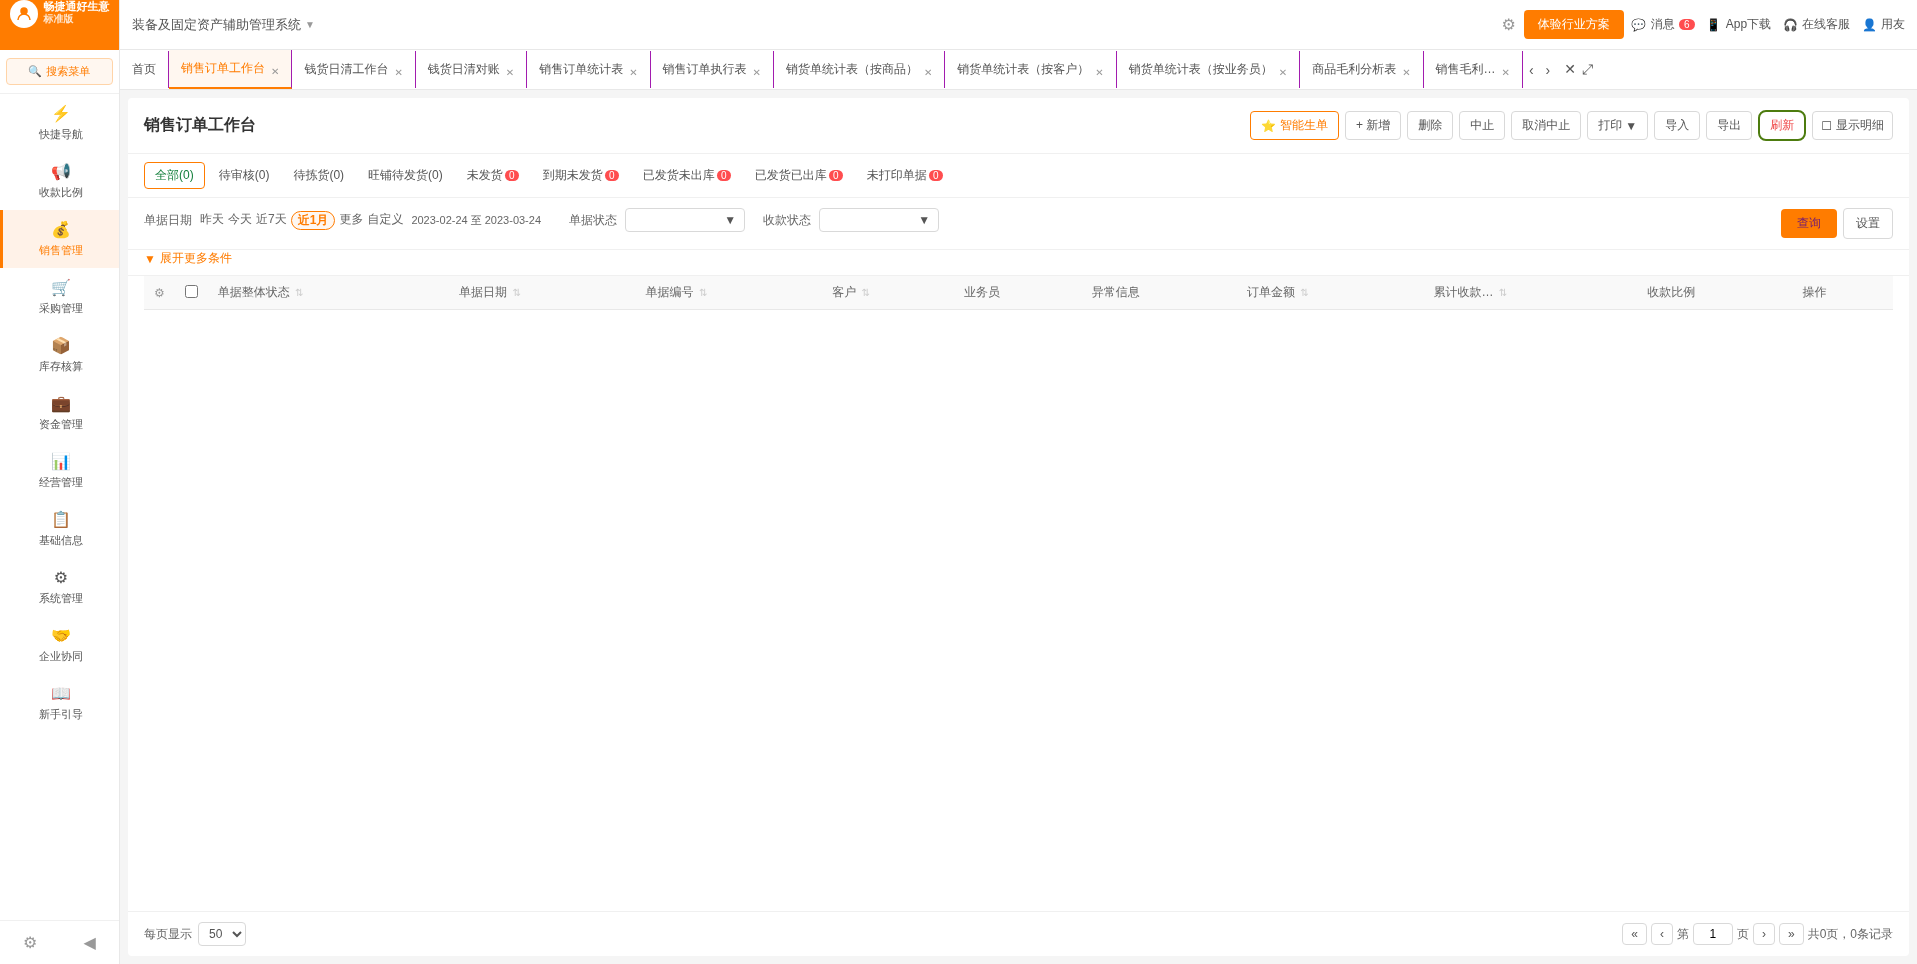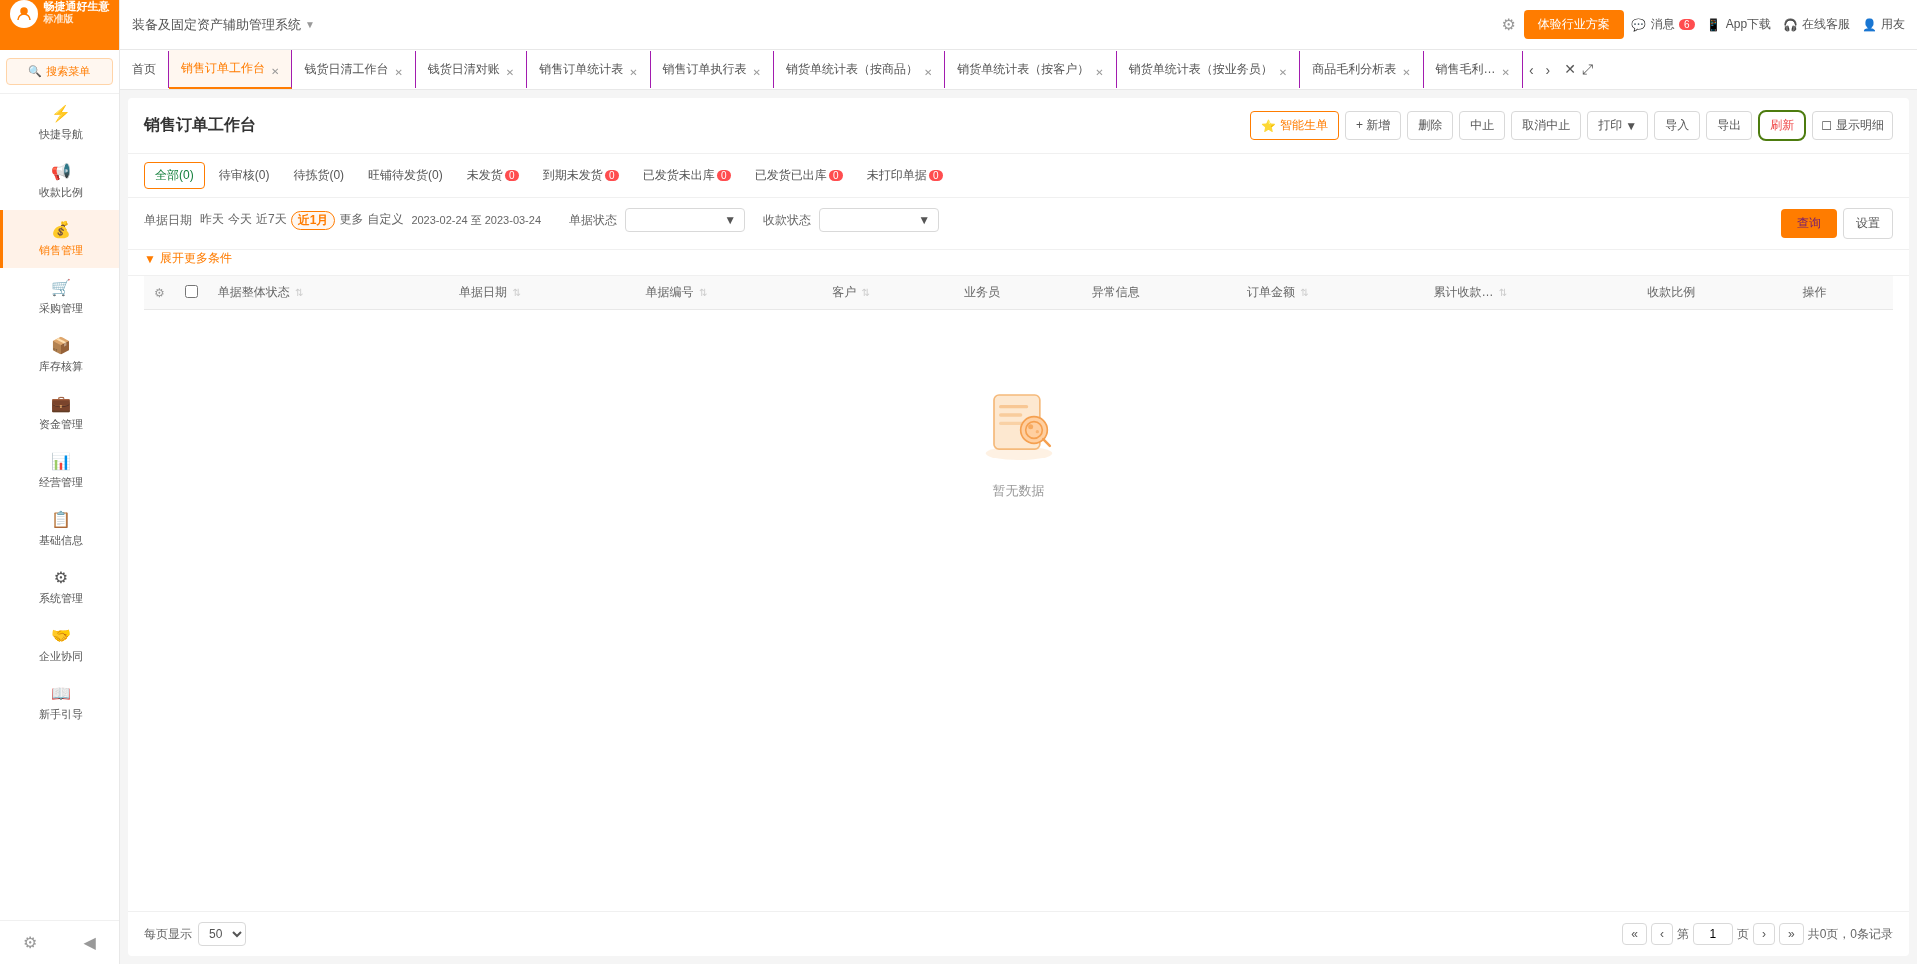--- a/index.html
+++ b/index.html
@@ -413,37 +413,20 @@
               </th>
               <th>
                 <span>操作</span>
               </th>
             </tr>
           </thead>
           <tbody>
           </tbody>
         </table>
 
-        <div class="empty-state">
-          <div class="empty-icon">
-            <svg viewBox="0 0 120 120" xmlns="http://www.w3.org/2000/svg">
-              <ellipse cx="60" cy="100" rx="40" ry="8" fill="#fde8d0" opacity="0.6"></ellipse>
-              <rect x="30" y="30" width="55" height="65" rx="6" fill="#fde8d0" stroke="#f5b97a" stroke-width="2"></rect>
-              <rect x="36" y="42" width="35" height="4" rx="2" fill="#f5b97a" opacity="0.7"></rect>
-              <rect x="36" y="52" width="28" height="4" rx="2" fill="#f5b97a" opacity="0.6"></rect>
-              <rect x="36" y="62" width="32" height="4" rx="2" fill="#f5b97a" opacity="0.5"></rect>
-              <circle cx="78" cy="72" r="16" fill="#ffcfa0" stroke="#f5a050" stroke-width="2"></circle>
-              <circle cx="78" cy="72" r="10" fill="none" stroke="#f5a050" stroke-width="2"></circle>
-              <line x1="89" y1="83" x2="97" y2="91" stroke="#f5a050" stroke-width="3" stroke-linecap="round"></line>
-              <circle cx="74" cy="68" r="3" fill="#f5a050" opacity="0.8"></circle>
-              <circle cx="82" cy="74" r="2" fill="#f5a050" opacity="0.6"></circle>
-            </svg>
-          </div>
-          <span class="empty-text">暂无数据</span>
-        </div>
       </div>
 
       <div class="pagination">
         <div class="page-size">
           <span>每页显示</span>
           <select class="page-size-select">
             <option>50</option>
           </select>
         </div>
         <div class="page-nav">

